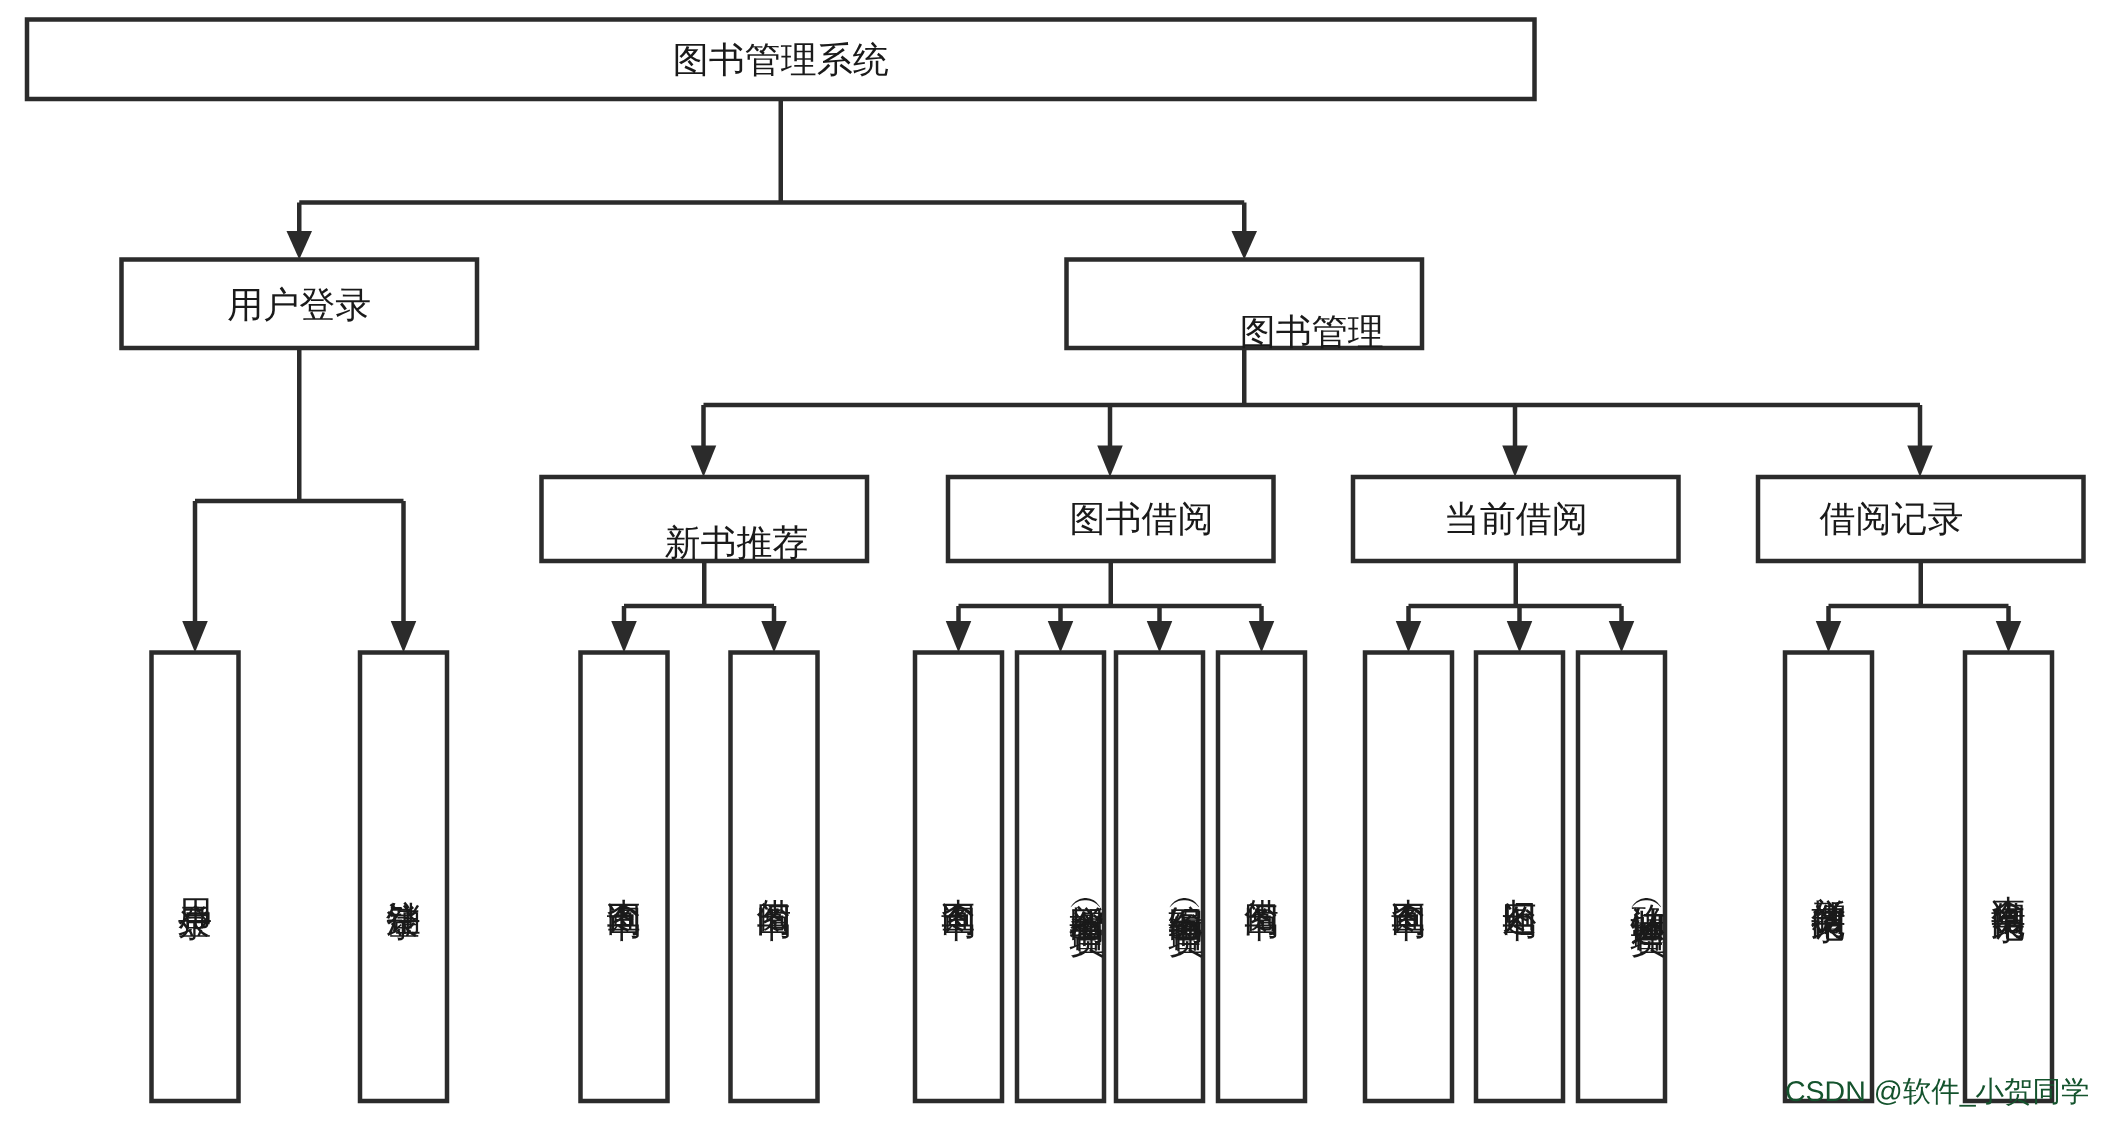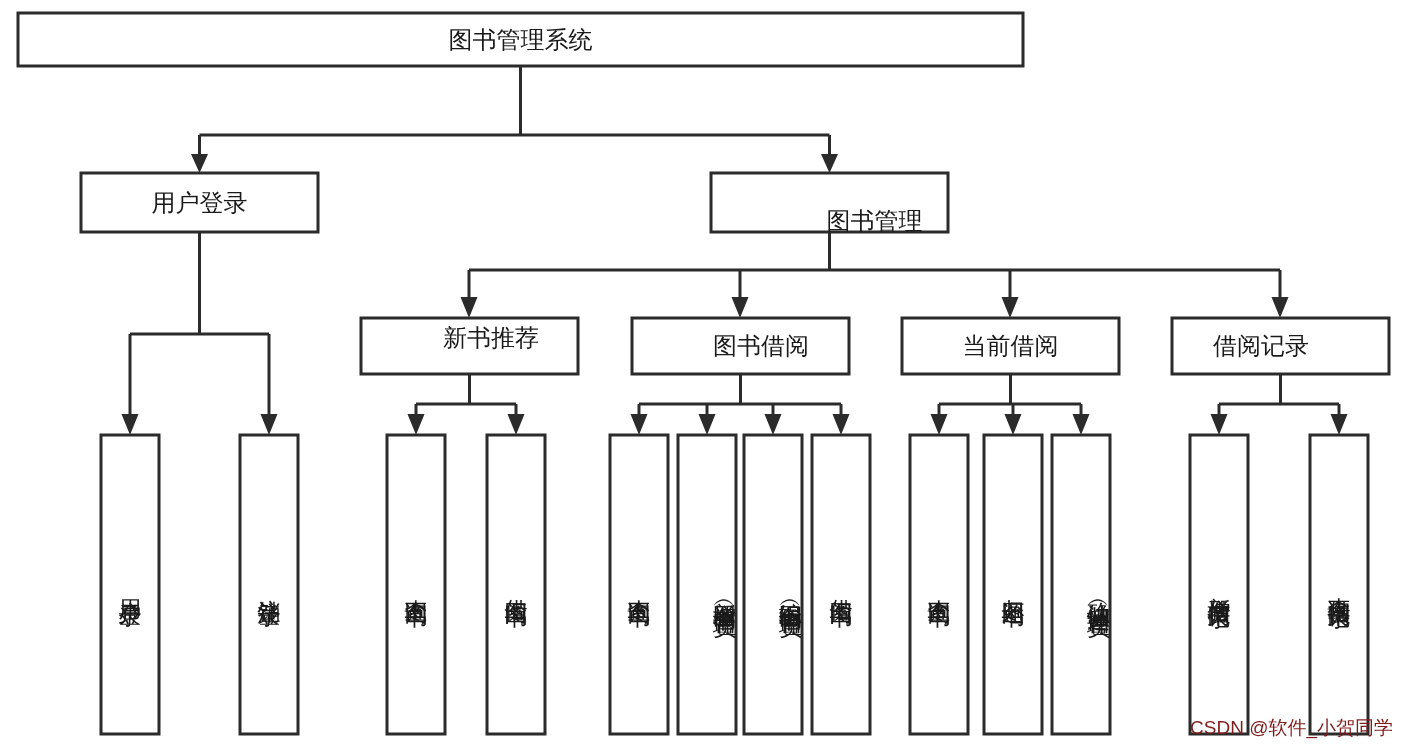--- a/index.html
+++ b/index.html
@@ -69,21 +69,21 @@
     justify-content: center;
     white-space: nowrap;
     pointer-events: none;
   }
   #watermark {
     position: absolute;
     right: 12px;
     bottom: 6px;
     font-family: "Liberation Sans", "DejaVu Sans", sans-serif;
     font-size: 19px;
-    color: #7f1d1d;
+    color: #14532d;
     white-space: nowrap;
     pointer-events: none;
   }
 </style>
 </head>
 <body>
 
 <div id="diagram-root">
 
   <svg class="flow" viewBox="0 0 1405 747" xmlns="http://www.w3.org/2000/svg">
@@ -177,21 +177,21 @@
       <rect class="node-rect" x="1190" y="435" width="58" height="299"></rect>
       <rect class="node-rect" x="1310" y="435" width="58" height="299"></rect>
     </g>
   </svg>
 
   <div class="hlabel-wrap" style="left:18px; top:13px; width:1005px; height:53px;">图书管理系统</div>
 
   <div class="hlabel-wrap" style="left:81px; top:173px; width:237px; height:59px;">用户登录</div>
   <div class="hlabel-wrap" style="left:711px; top:191px; width:237px; height:59px;margin-left:45px;">图书管理</div>
 
-  <div class="hlabel-wrap" style="left:361px; top:310px; width:260px; height:56px;">新书推荐</div>
+  <div class="hlabel-wrap" style="left:361px; top:334px; width:260px; height:56px;">新书推荐</div>
   <div class="hlabel-wrap" style="left:632px; top:318px; width:258px; height:56px;">图书借阅</div>
   <div class="hlabel-wrap" style="left:902px; top:318px; width:217px; height:56px;font-family:Liberation Serif, serif;">当前借阅</div>
   <div class="hlabel-wrap" style="left:1172px; top:318px; width:178px; height:56px;">借阅记录</div>
 
   <div class="vlabel-wrap" style="left:101px; top:435px; width:58px; height:299px;">用户登录</div>
   <div class="vlabel-wrap" style="left:240px; top:435px; width:58px; height:299px;">注销登录</div>
   <div class="vlabel-wrap" style="left:387px; top:435px; width:58px; height:299px;">查询图书</div>
   <div class="vlabel-wrap" style="left:487px; top:435px; width:58px; height:299px;">借阅图书</div>
   <div class="vlabel-wrap" style="left:610px; top:435px; width:58px; height:299px;">查询图书</div>
   <div class="vlabel-wrap align-top" style="left:678px; top:435px; width:58px; height:299px; padding-top:8px;">新增图书（管理员）</div>

